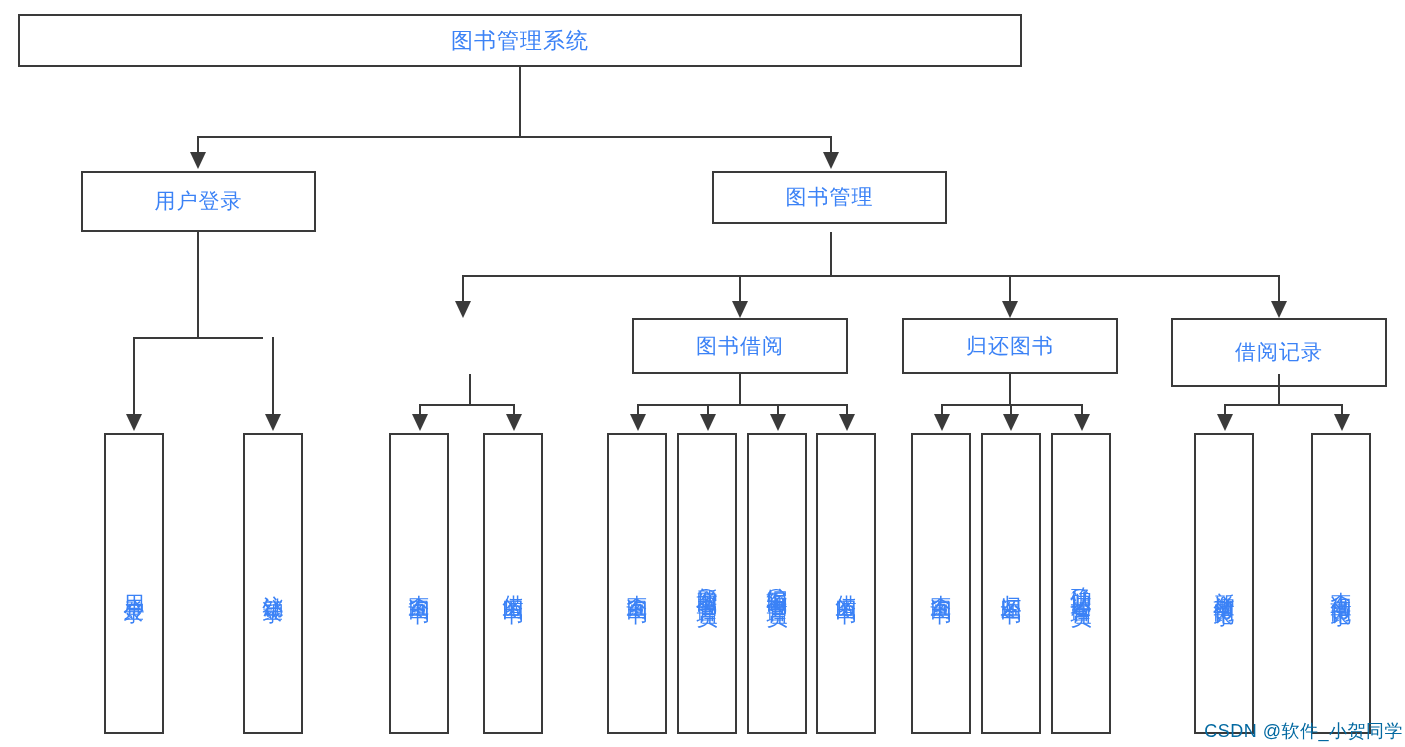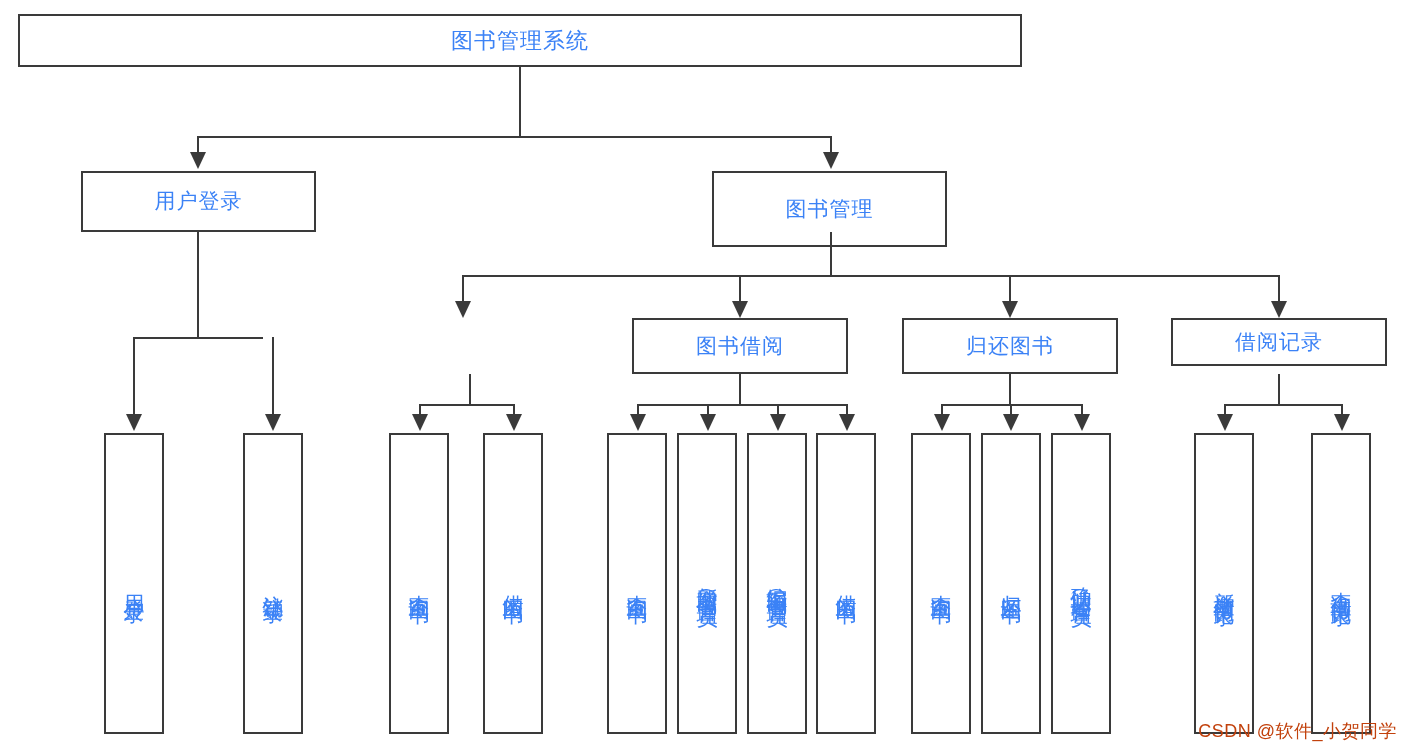--- a/index.html
+++ b/index.html
@@ -67,24 +67,24 @@
   .arrow{
     position:absolute;
     width:0;height:0;
     border-left:8px solid transparent;
     border-right:8px solid transparent;
     border-top:17px solid #3a3a3a;
   }
   
   #watermark{
     position:absolute;
-    right:8px;
+    right:2px;
     bottom:4px;
     font-size:18px;
-    color:#c2410c;
+    color:#0369a1;
     letter-spacing:0.5px;
     white-space:nowrap;
     user-select:none;
   }
 </style>
 </head>
 <body>
 
 <div id="diagram">
 
@@ -99,21 +99,21 @@
   <div class="vline" style="left:197px;top:136px;height:22px;"></div>
   <div class="arrow" style="left:190px;top:152px;"></div>
 
   <div class="vline" style="left:830px;top:136px;height:22px;"></div>
   <div class="arrow" style="left:823px;top:152px;"></div>
 
   <div class="node horiz" style="left:81px;top:171px;width:235px;height:61px;">
     <span class="label">用户登录</span>
   </div>
 
-  <div class="node horiz" style="left:712px;top:171px;width:235px;height:76px;">
+  <div class="node horiz" style="left:712px;top:171px;width:235px;height:53px;">
     <span class="label">图书管理</span>
   </div>
 
   <div class="vline" style="left:197px;top:232px;height:106px;"></div>
   <div class="hline" style="left:133px;top:337px;width:130px;"></div>
   <div class="vline" style="left:133px;top:337px;height:80px;"></div>
   <div class="arrow" style="left:126px;top:414px;"></div>
   <div class="vline" style="left:272px;top:337px;height:80px;"></div>
   <div class="arrow" style="left:265px;top:414px;"></div>
 
@@ -134,21 +134,21 @@
 
 
   <div class="node horiz" style="left:632px;top:318px;width:216px;height:56px;">
     <span class="label">图书借阅</span>
   </div>
 
   <div class="node horiz" style="left:902px;top:318px;width:216px;height:56px;">
     <span class="label">归还图书</span>
   </div>
 
-  <div class="node horiz" style="left:1171px;top:318px;width:216px;height:48px;">
+  <div class="node horiz" style="left:1171px;top:318px;width:216px;height:69px;">
     <span class="label">借阅记录</span>
   </div>
 
   <div class="vline" style="left:469px;top:374px;height:31px;"></div>
   <div class="hline" style="left:419px;top:404px;width:95px;"></div>
   <div class="vline" style="left:419px;top:404px;height:14px;"></div>
   <div class="arrow" style="left:412px;top:414px;"></div>
   <div class="vline" style="left:513px;top:404px;height:14px;"></div>
   <div class="arrow" style="left:506px;top:414px;"></div>
 

